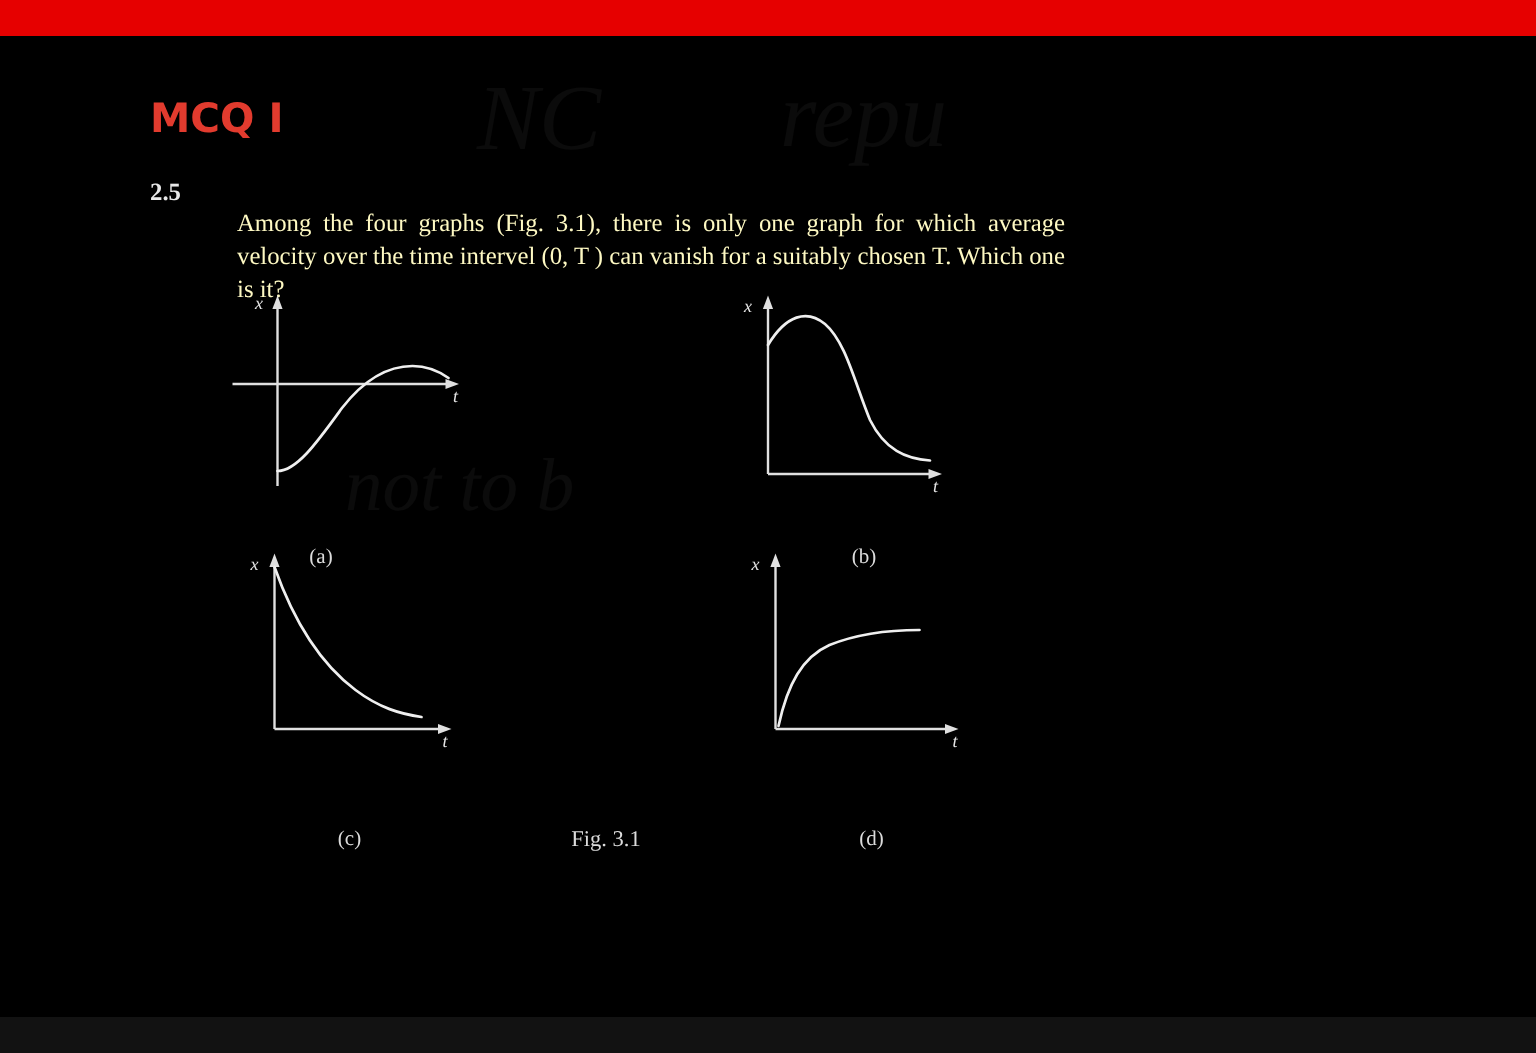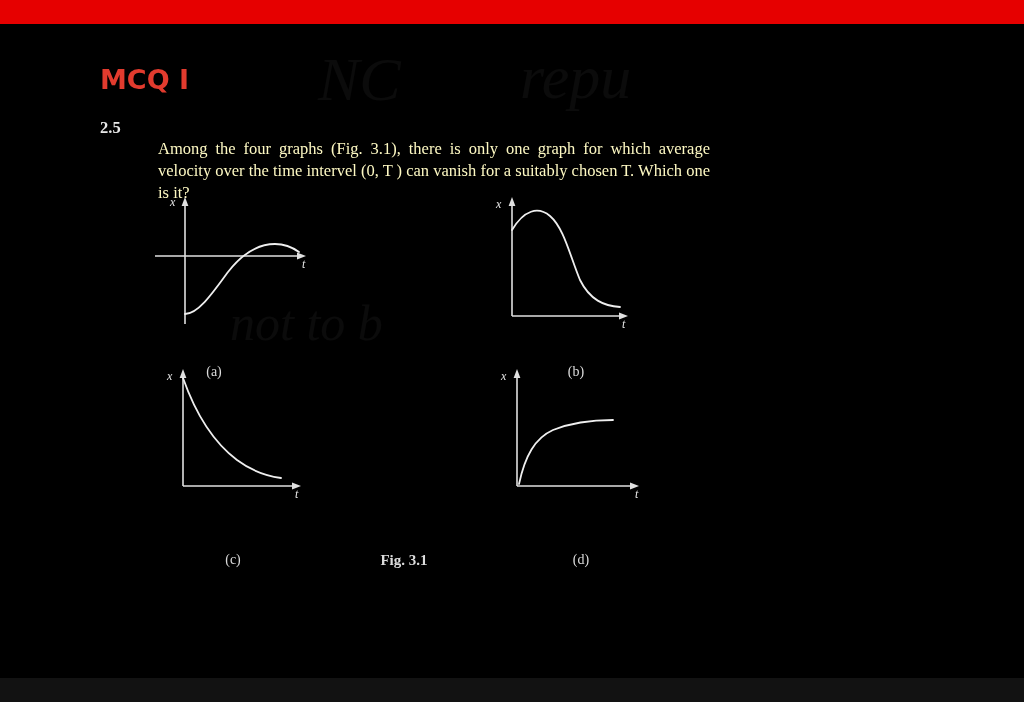--- a/index.html
+++ b/index.html
@@ -96,21 +96,20 @@
   }
   .fig-label {
     position: absolute;
     left: 344px;
     top: 528px;
     width: 120px;
     text-align: center;
     font-family: "Liberation Serif", serif;
     font-size: 15px;
     color: #dcdcdc;
-    font-weight: bold;
   }
   
   .wm {
     position: absolute;
     font-family: "Liberation Serif", serif;
     color: rgba(255,255,255,0.045);
     font-style: italic;
     pointer-events: none;
     white-space: nowrap;
   }

